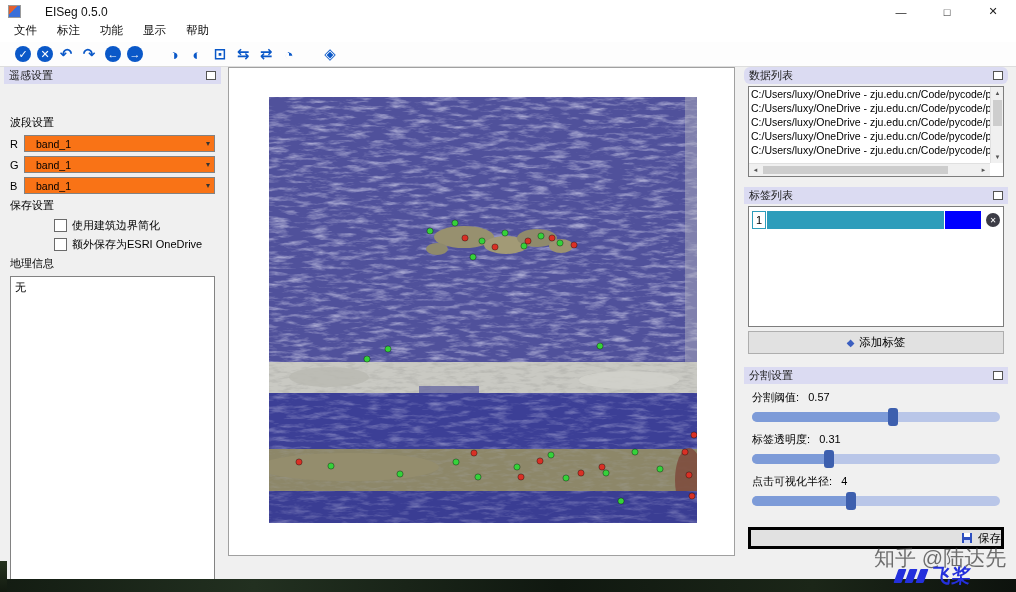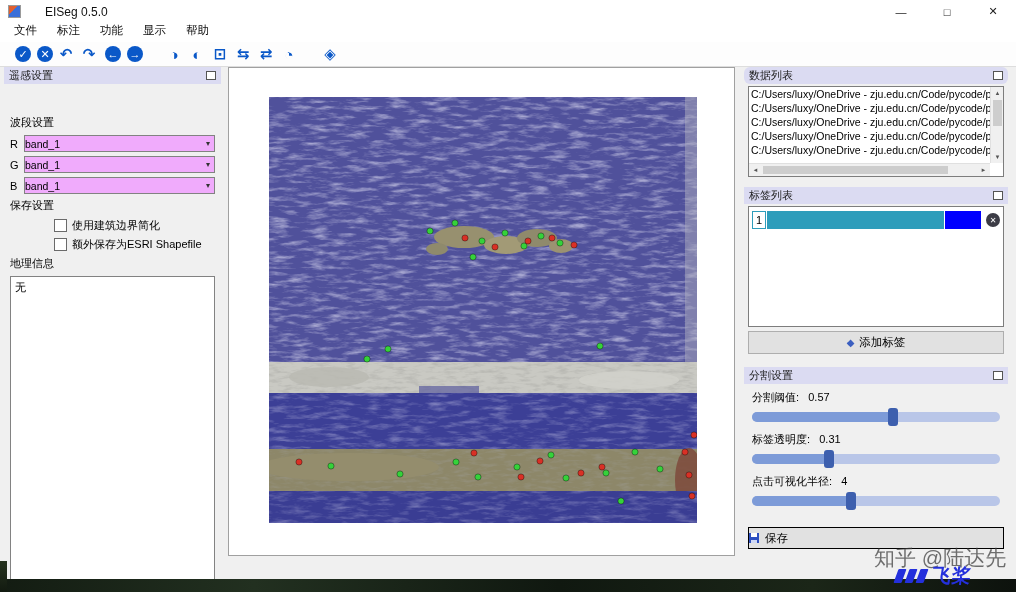--- a/index.html
+++ b/index.html
@@ -30,21 +30,21 @@
   .dh-data{left:744px;top:67px;width:264px;border-radius:6px;}
   .dh-label{left:744px;top:187px;width:264px;}
   .dh-seg{left:744px;top:367px;width:264px;}
   .floatbtn{width:8px;height:7px;border:1px solid #555;background:#fff;}
 
   
   .leftbody{position:absolute;left:4px;top:84px;width:217px;height:472px;background:#f0f0f0;padding:4px 6px;box-sizing:border-box;margin-top:24px;}
   .secttitle{font-size:11px;color:#000;margin:3px 0 5px;}
   .bandrow{display:flex;align-items:center;margin-bottom:4px;}
   .bandch{width:14px;font-size:11px;color:#000;}
-  .combo{flex:1;height:17px;background:#f0abfc;border:1px solid #828282;display:flex;align-items:center;justify-content:space-between;font-size:10.5px;padding-left:0;box-sizing:border-box;}
+  .combo{flex:1;height:17px;background:#f97316;border:1px solid #828282;display:flex;align-items:center;justify-content:space-between;font-size:10.5px;padding-left:11px;box-sizing:border-box;}
   .carrow{font-size:8px;color:#333;padding-right:4px;}
   .cbrow{display:flex;align-items:center;margin:4px 0;font-size:11px;color:#000;padding-left:44px;}
   .cbbox{width:11px;height:11px;border:1px solid #6a6a6a;background:#fff;margin-right:5px;flex:none;}
   .cblabel{white-space:nowrap;}
   .geobox{background:#fff;border:1px solid #828282;height:322px;font-size:11px;color:#000;padding:3px 4px;box-sizing:border-box;}
 
   
   .canvas{position:absolute;left:228px;top:67px;width:507px;height:489px;background:#fff;border:1px solid #a0a0a0;box-sizing:border-box;}
   .canvas svg{position:absolute;left:40px;top:29px;}
 
@@ -71,21 +71,21 @@
   .addbtn{position:absolute;left:748px;top:331px;width:256px;height:23px;background:#e1e1e1;border:1px solid #aeaeae;box-sizing:border-box;display:flex;align-items:center;justify-content:center;font-size:11.5px;color:#000;}
   .tagicon{color:#3b5fc0;font-size:10px;margin-right:5px;}
 
   
   .segbody{position:absolute;left:744px;top:384px;width:264px;}
   .srow{padding:6px 8px 4px;}
   .slabel{font-size:11px;color:#000;margin-bottom:7px;}
   .slider{position:relative;height:10px;background:#b9c6e8;border-radius:5px;}
   .sfill{position:absolute;left:0;top:0;bottom:0;background:#7d9bd8;border-radius:5px 0 0 5px;}
   .shandle{position:absolute;top:-4px;width:10px;height:18px;background:#3d5fae;border-radius:3px;}
-  .savebtn{position:absolute;left:748px;top:527px;width:256px;height:22px;background:#e1e1e1;border:1px solid #000000;box-sizing:border-box;display:flex;align-items:center;justify-content:flex-start;font-size:11.5px;color:#000;}
+  .savebtn{position:absolute;left:748px;top:527px;width:256px;height:22px;background:#e1e1e1;border:3px solid #000000;box-sizing:border-box;display:flex;align-items:center;justify-content:flex-end;font-size:11.5px;color:#000;}
   .disk{width:10px;height:10px;background:#2d4fc0;position:relative;margin-right:6px;}
   .disk::after{content:"";position:absolute;left:2px;top:0;width:6px;height:4px;background:#fff;}
   .disk::before{content:"";position:absolute;left:2px;bottom:0;width:6px;height:3px;background:#cfd8f5;}
 
   
   .deskstrip{position:absolute;left:0;top:579px;width:1016px;height:13px;background:linear-gradient(90deg,#131c12,#223020 25%,#101810 55%,#1b2618 80%,#0d120d);}
   .corner{position:absolute;left:0;top:561px;width:7px;height:31px;background:linear-gradient(180deg,#26331f,#121a10);}
   .wm{position:absolute;left:874px;top:544px;font-size:21px;color:#3c3c3c;opacity:.72;z-index:9;white-space:nowrap;}
   .paddle{position:absolute;left:896px;top:563px;display:flex;align-items:center;z-index:9;}
   .pp{width:8px;height:14px;background:#2430dc;transform:skewX(-20deg);margin-right:3px;border-radius:1px;}
@@ -162,21 +162,21 @@
           </div>
         </div>
       <div class="secttitle">保存设置</div>
       <div id="checkboxes">
           <div class="cbrow">
             <span class="cbbox"></span>
             <span class="cblabel">使用建筑边界简化</span>
           </div>
           <div class="cbrow">
             <span class="cbbox"></span>
-            <span class="cblabel">额外保存为ESRI Shapefile</span>
+            <span class="cblabel">额外保存为ESRI OneDrive</span>
           </div>
         </div>
       <div class="secttitle">地理信息</div>
       <div class="geobox">无</div>
     </div>
 
     <div class="canvas">
       <svg viewBox="0 0 428 426" width="428" height="426">
         <defs>
           <filter id="f-grass" x="0%" y="0%" width="100%" height="100%">

